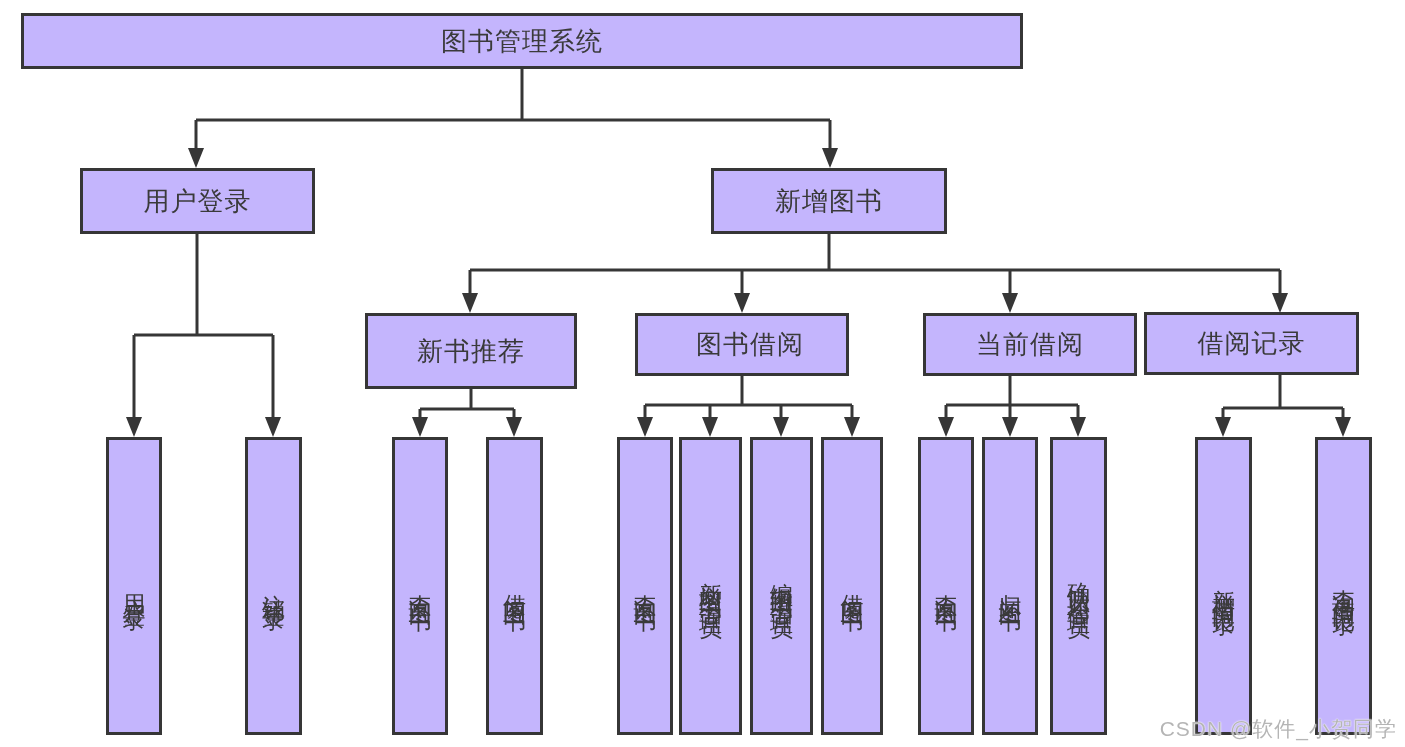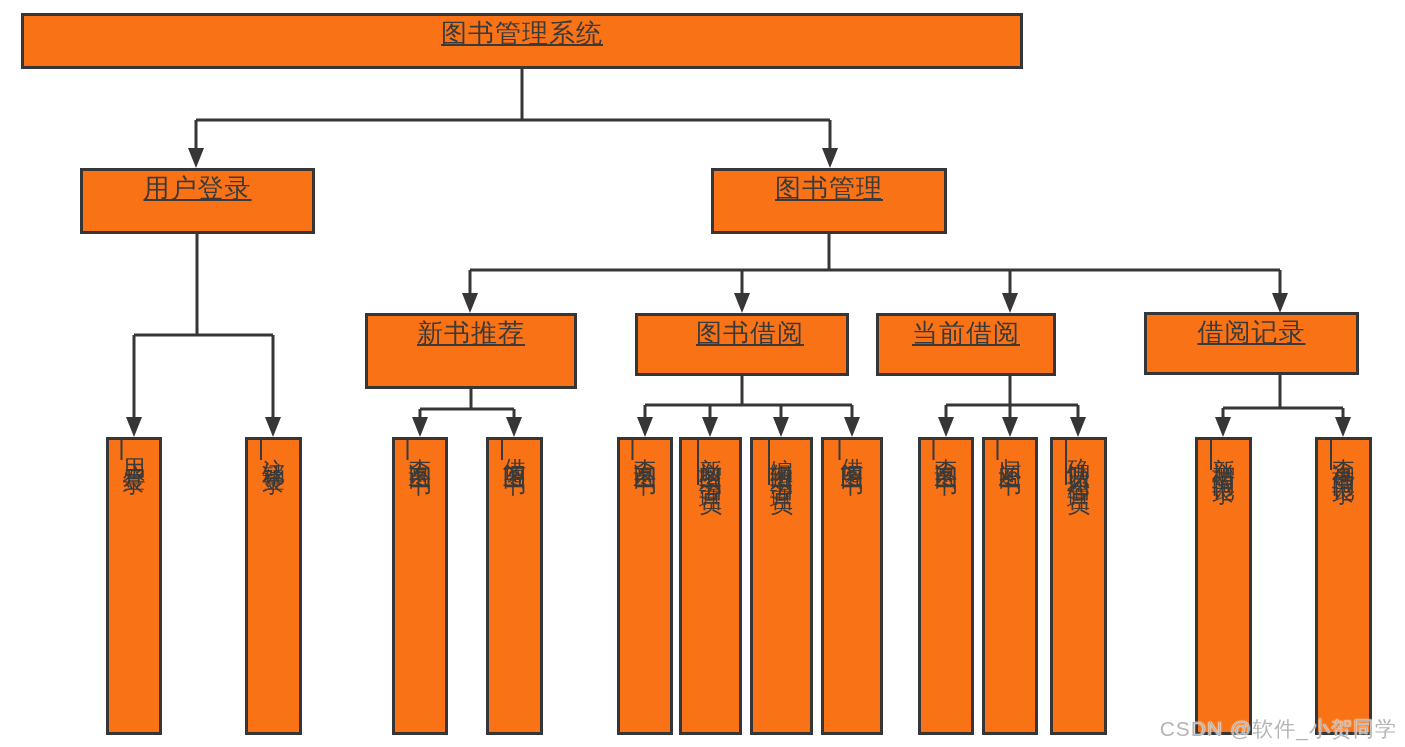--- a/index.html
+++ b/index.html
@@ -16,44 +16,43 @@
     color:var(--text);
   }
   .canvas{position:relative;width:1405px;height:747px;overflow:hidden;background:var(--bg);}
   svg.connectors{position:absolute;left:0;top:0;width:1405px;height:747px;}
   svg.connectors path{stroke:var(--line);stroke-width:3;fill:none;}
   svg.connectors polygon{fill:var(--line);stroke:none;}
   .node{
     position:absolute;
     box-sizing:border-box;
     border:3px solid var(--line);
-    background:#f97316;
-    display:flex;align-items:flex-start;justify-content:center;
+    background:#c4b5fd;
+    display:flex;align-items:center;justify-content:center;
     text-align:center;
-    text-decoration:underline;
   }
   .node-h{font-size:26px;letter-spacing:1px;white-space:nowrap;}
   .node-v{top:437px;height:298px;}
   .node-v .v-label{
     writing-mode:vertical-rl;
     text-orientation:mixed;
     font-size:23px;
     letter-spacing:5px;
     line-height:1;
     white-space:nowrap;
   }
   
   #b-root{left:21px;top:13px;width:1002px;height:56px;}
   
   #b-ulogin{left:80px;top:168px;width:235px;height:66px;}
   #b-bmgmt{left:711px;top:168px;width:236px;height:66px;}
   
   #b-newrec{left:365px;top:313px;width:212px;height:76px;}
   #b-borrow{left:635px;top:313px;width:214px;height:63px;padding-left:16px;}
-  #b-current{left:876px;top:313px;width:180px;height:63px;}
+  #b-current{left:923px;top:313px;width:214px;height:63px;}
   #b-records{left:1144px;top:312px;width:215px;height:63px;}
   
   #l1{left:106px;width:56px;}
   #l2{left:245px;width:57px;}
   #l3{left:392px;width:56px;}
   #l4{left:486px;width:57px;}
   #l5{left:617px;width:56px;}
   #l6{left:679px;width:63px;}
   #l7{left:750px;width:63px;}
   #l8{left:821px;width:62px;}
@@ -143,21 +142,21 @@
   </svg>
 
   <div class="node node-h" id="b-root">
     <span>图书管理系统</span>
   </div>
 
   <div class="node node-h" id="b-ulogin">
     <span>用户登录</span>
   </div>
   <div class="node node-h" id="b-bmgmt">
-    <span>图书管理</span>
+    <span>新增图书</span>
   </div>
 
   <div class="node node-h" id="b-newrec">
     <span>新书推荐</span>
   </div>
   <div class="node node-h" id="b-borrow">
     <span>图书借阅</span>
   </div>
   <div class="node node-h" id="b-current">
     <span>当前借阅</span>

